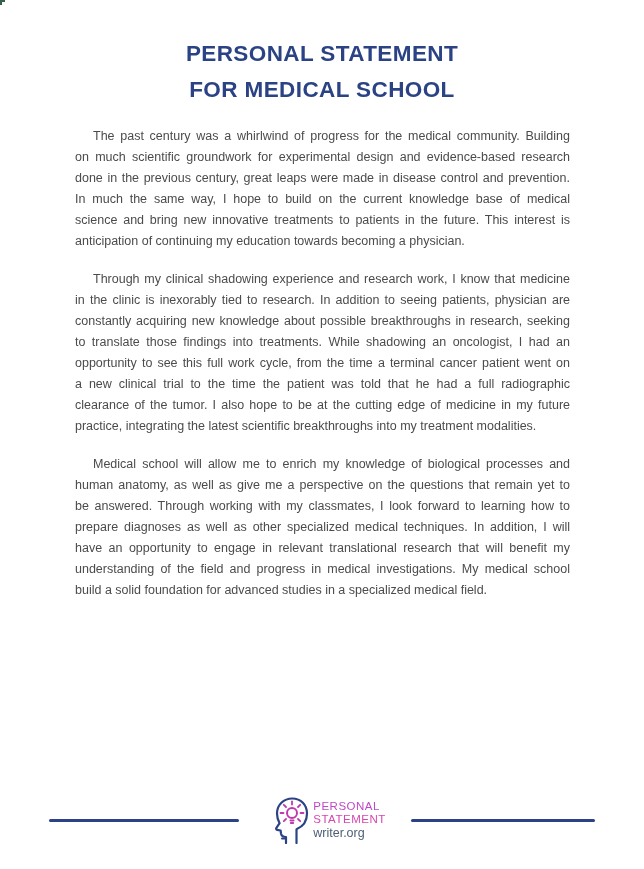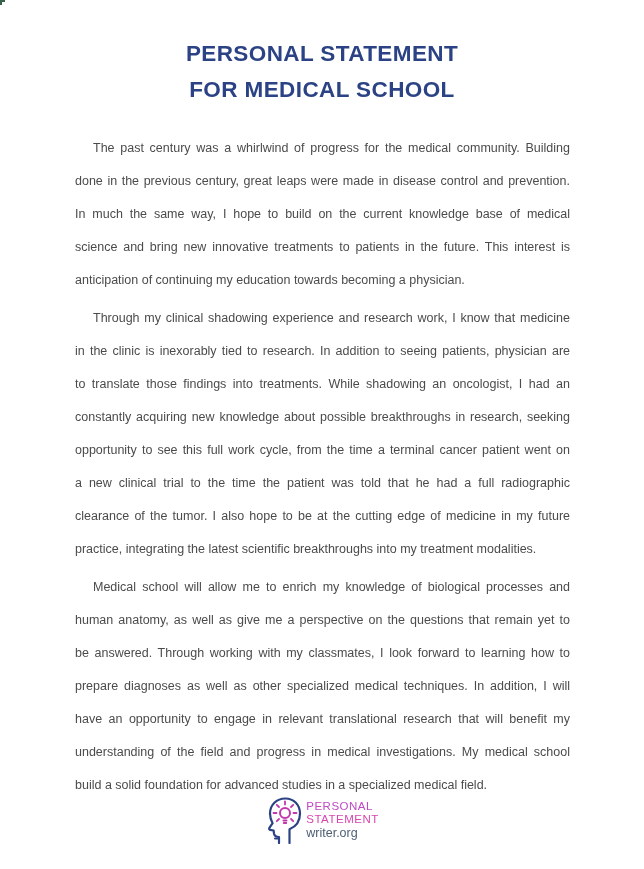--- a/index.html
+++ b/index.html
@@ -27,26 +27,26 @@
     letter-spacing:0.4px;
     color:#2b4384;
   }
   .doc-title span { display:block; }
   .statement-body {
     position:absolute; top:126px; left:75px; width:495px;
     color:#4b4b4b;
     font-size:12.5px; line-height:21px;
   }
   .paragraph { margin-bottom:17px; }
-  .line { text-align:justify; text-align-last:justify;margin-top:12px; }
+  .line { text-align:justify; text-align-last:justify; }
   .line.last { text-align-last:left; }
   .line.first { text-indent:18px; }
   .footer {
     position:absolute; top:796px; left:0; width:100%; height:48px;
-    display:flex; align-items:center; justify-content:center;flex-direction:column;
+    display:flex; align-items:center; justify-content:center;
   }
   .rule { height:3px; background:#2b4384; border-radius:2px; }
   .rule-left  { width:190px; margin-right:33px; }
   .rule-right { width:184px; margin-left:25px; }
   .logo { display:flex; align-items:center; }
   .logo-text { margin-left:3px; display:flex; flex-direction:column; }
   .brand-line1 {
     font-size:11.5px; line-height:13px; letter-spacing:0.5px;
     color:#bf48c5; font-weight:normal;
   }
@@ -67,30 +67,31 @@
   <div class="corner-mark"></div>
 
   <h1 class="doc-title">
     <span>PERSONAL STATEMENT</span>
     <span>FOR MEDICAL SCHOOL</span>
   </h1>
 
   <div class="statement-body">
       <div class="paragraph">
         <div class="line first">The past century was a whirlwind of progress for the medical community. Building</div>
+        <div class="line">on much scientific groundwork for experimental design and evidence-based research</div>
         <div class="line">done in the previous century, great leaps were made in disease control and prevention.</div>
         <div class="line">In much the same way, I hope to build on the current knowledge base of medical</div>
         <div class="line">science and bring new innovative treatments to patients in the future. This interest is</div>
         <div class="line last">anticipation of continuing my education towards becoming a physician.</div>
       </div>
       <div class="paragraph">
         <div class="line first">Through my clinical shadowing experience and research work, I know that medicine</div>
         <div class="line">in the clinic is inexorably tied to research. In addition to seeing patients, physician are</div>
+        <div class="line">constantly acquiring new knowledge about possible breakthroughs in research, seeking</div>
         <div class="line">to translate those findings into treatments. While shadowing an oncologist, I had an</div>
-        <div class="line">constantly acquiring new knowledge about possible breakthroughs in research, seeking</div>
         <div class="line">opportunity to see this full work cycle, from the time a terminal cancer patient went on</div>
         <div class="line">a new clinical trial to the time the patient was told that he had a full radiographic</div>
         <div class="line">clearance of the tumor. I also hope to be at the cutting edge of medicine in my future</div>
         <div class="line last">practice, integrating the latest scientific breakthroughs into my treatment modalities.</div>
       </div>
       <div class="paragraph">
         <div class="line first">Medical school will allow me to enrich my knowledge of biological processes and</div>
         <div class="line">human anatomy, as well as give me a perspective on the questions that remain yet to</div>
         <div class="line">be answered. Through working with my classmates, I look forward to learning how to</div>
         <div class="line">prepare diagnoses as well as other specialized medical techniques. In addition, I will</div>

